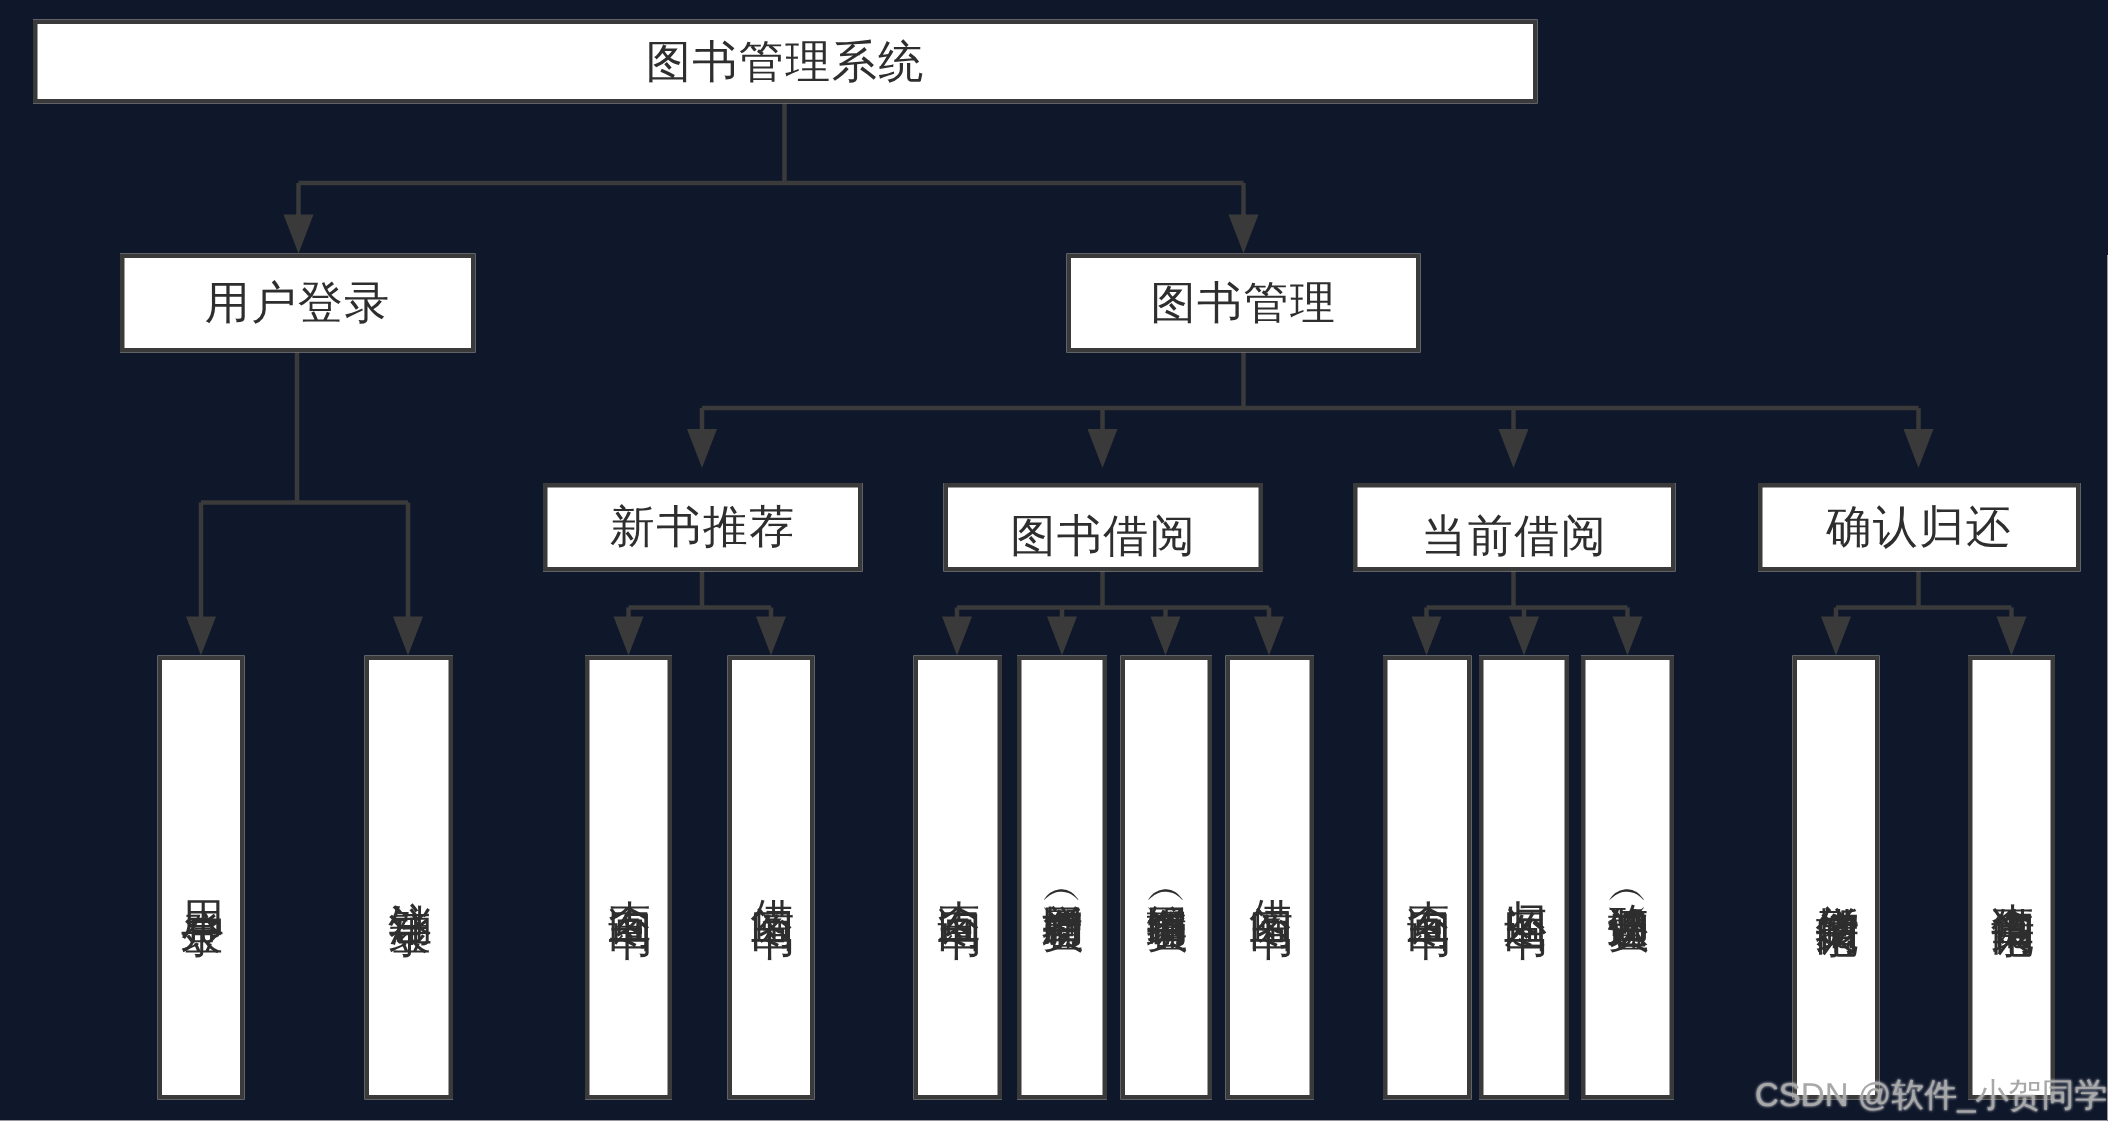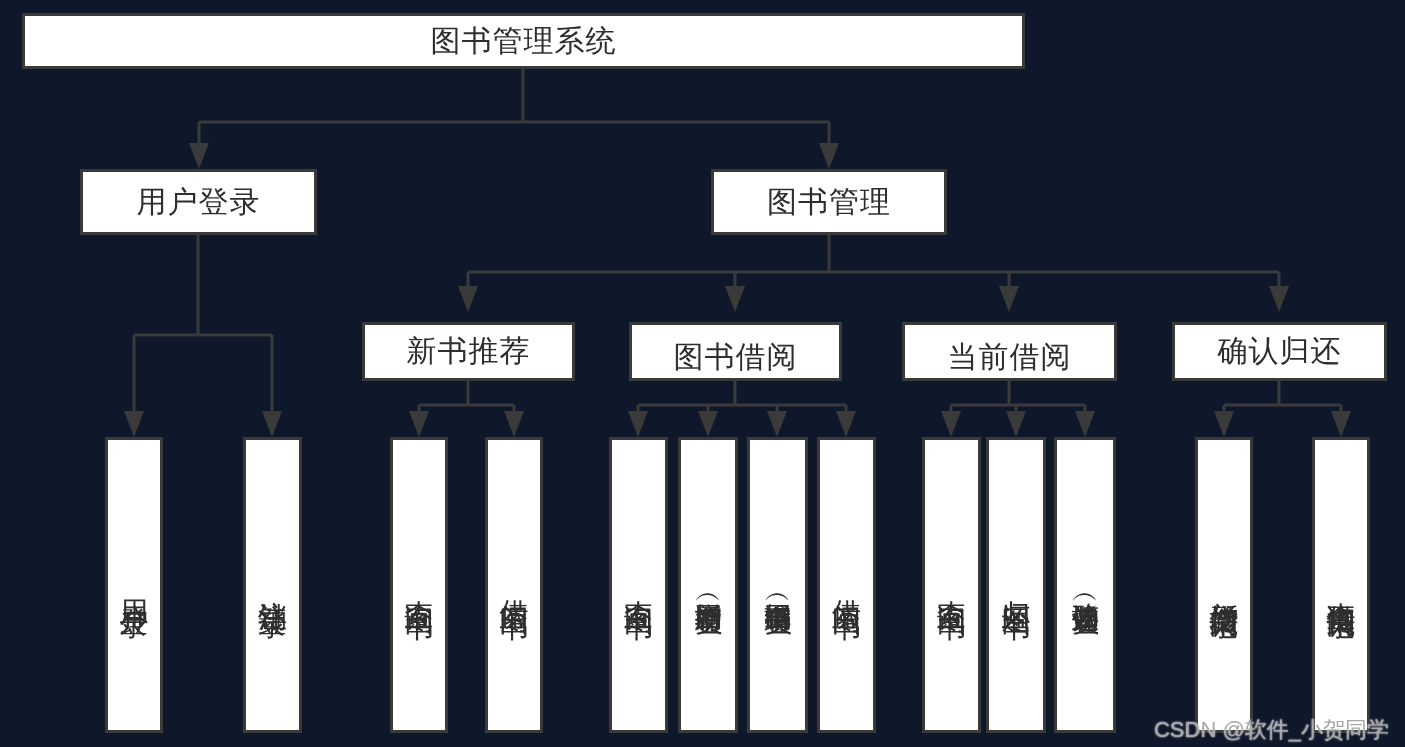--- a/index.html
+++ b/index.html
@@ -49,21 +49,21 @@
   .c6{left:678px;width:60px}
   .c7{left:747px;width:61px}
   .c8{left:817px;width:59px}
   .c9{left:922px;width:59px}
   .c10{left:986px;width:60px}
   .c11{left:1054px;width:62px}
   .c12{left:1195px;width:58px}
   .c13{left:1312px;width:58px}
   .watermark{
     position:absolute;
-    right:16px;bottom:2px;
+    right:0;bottom:2px;
     font-size:22px;
     color:#a8a8a8;
     text-shadow:0 0 2px #ffffff;
     white-space:nowrap;
   }
 </style>
 </head>
 <body>
 
 <div class="canvas">

